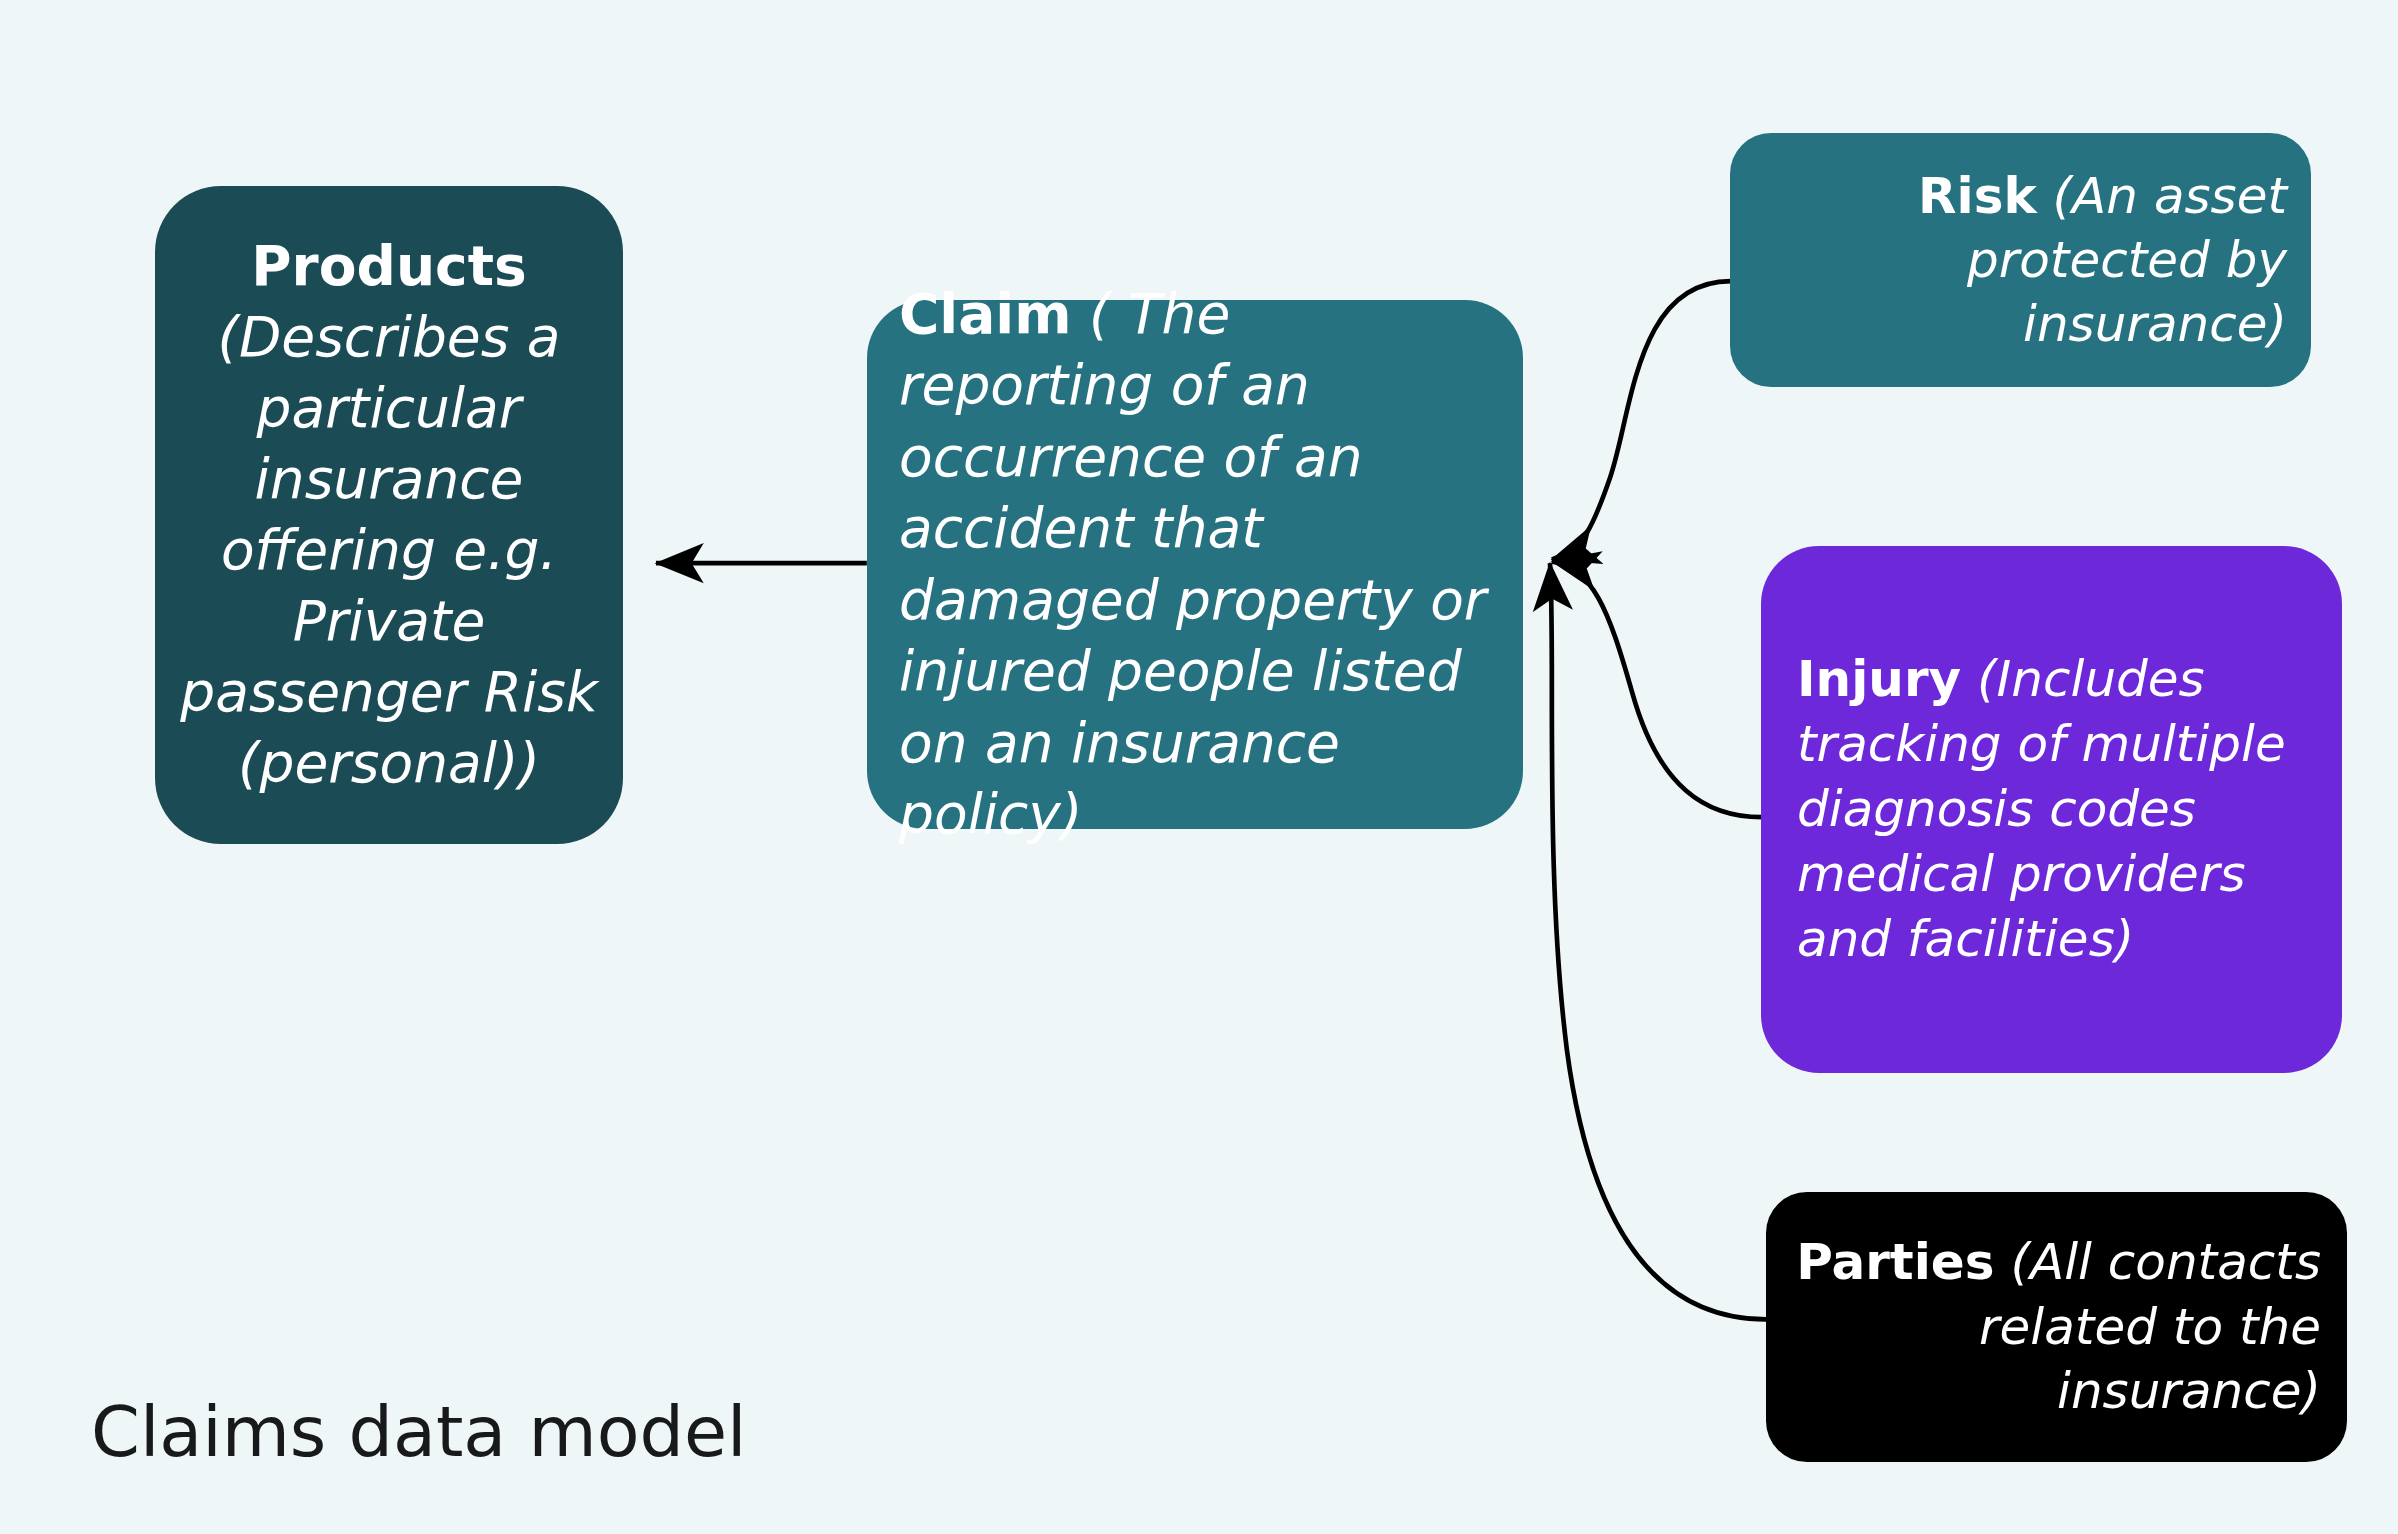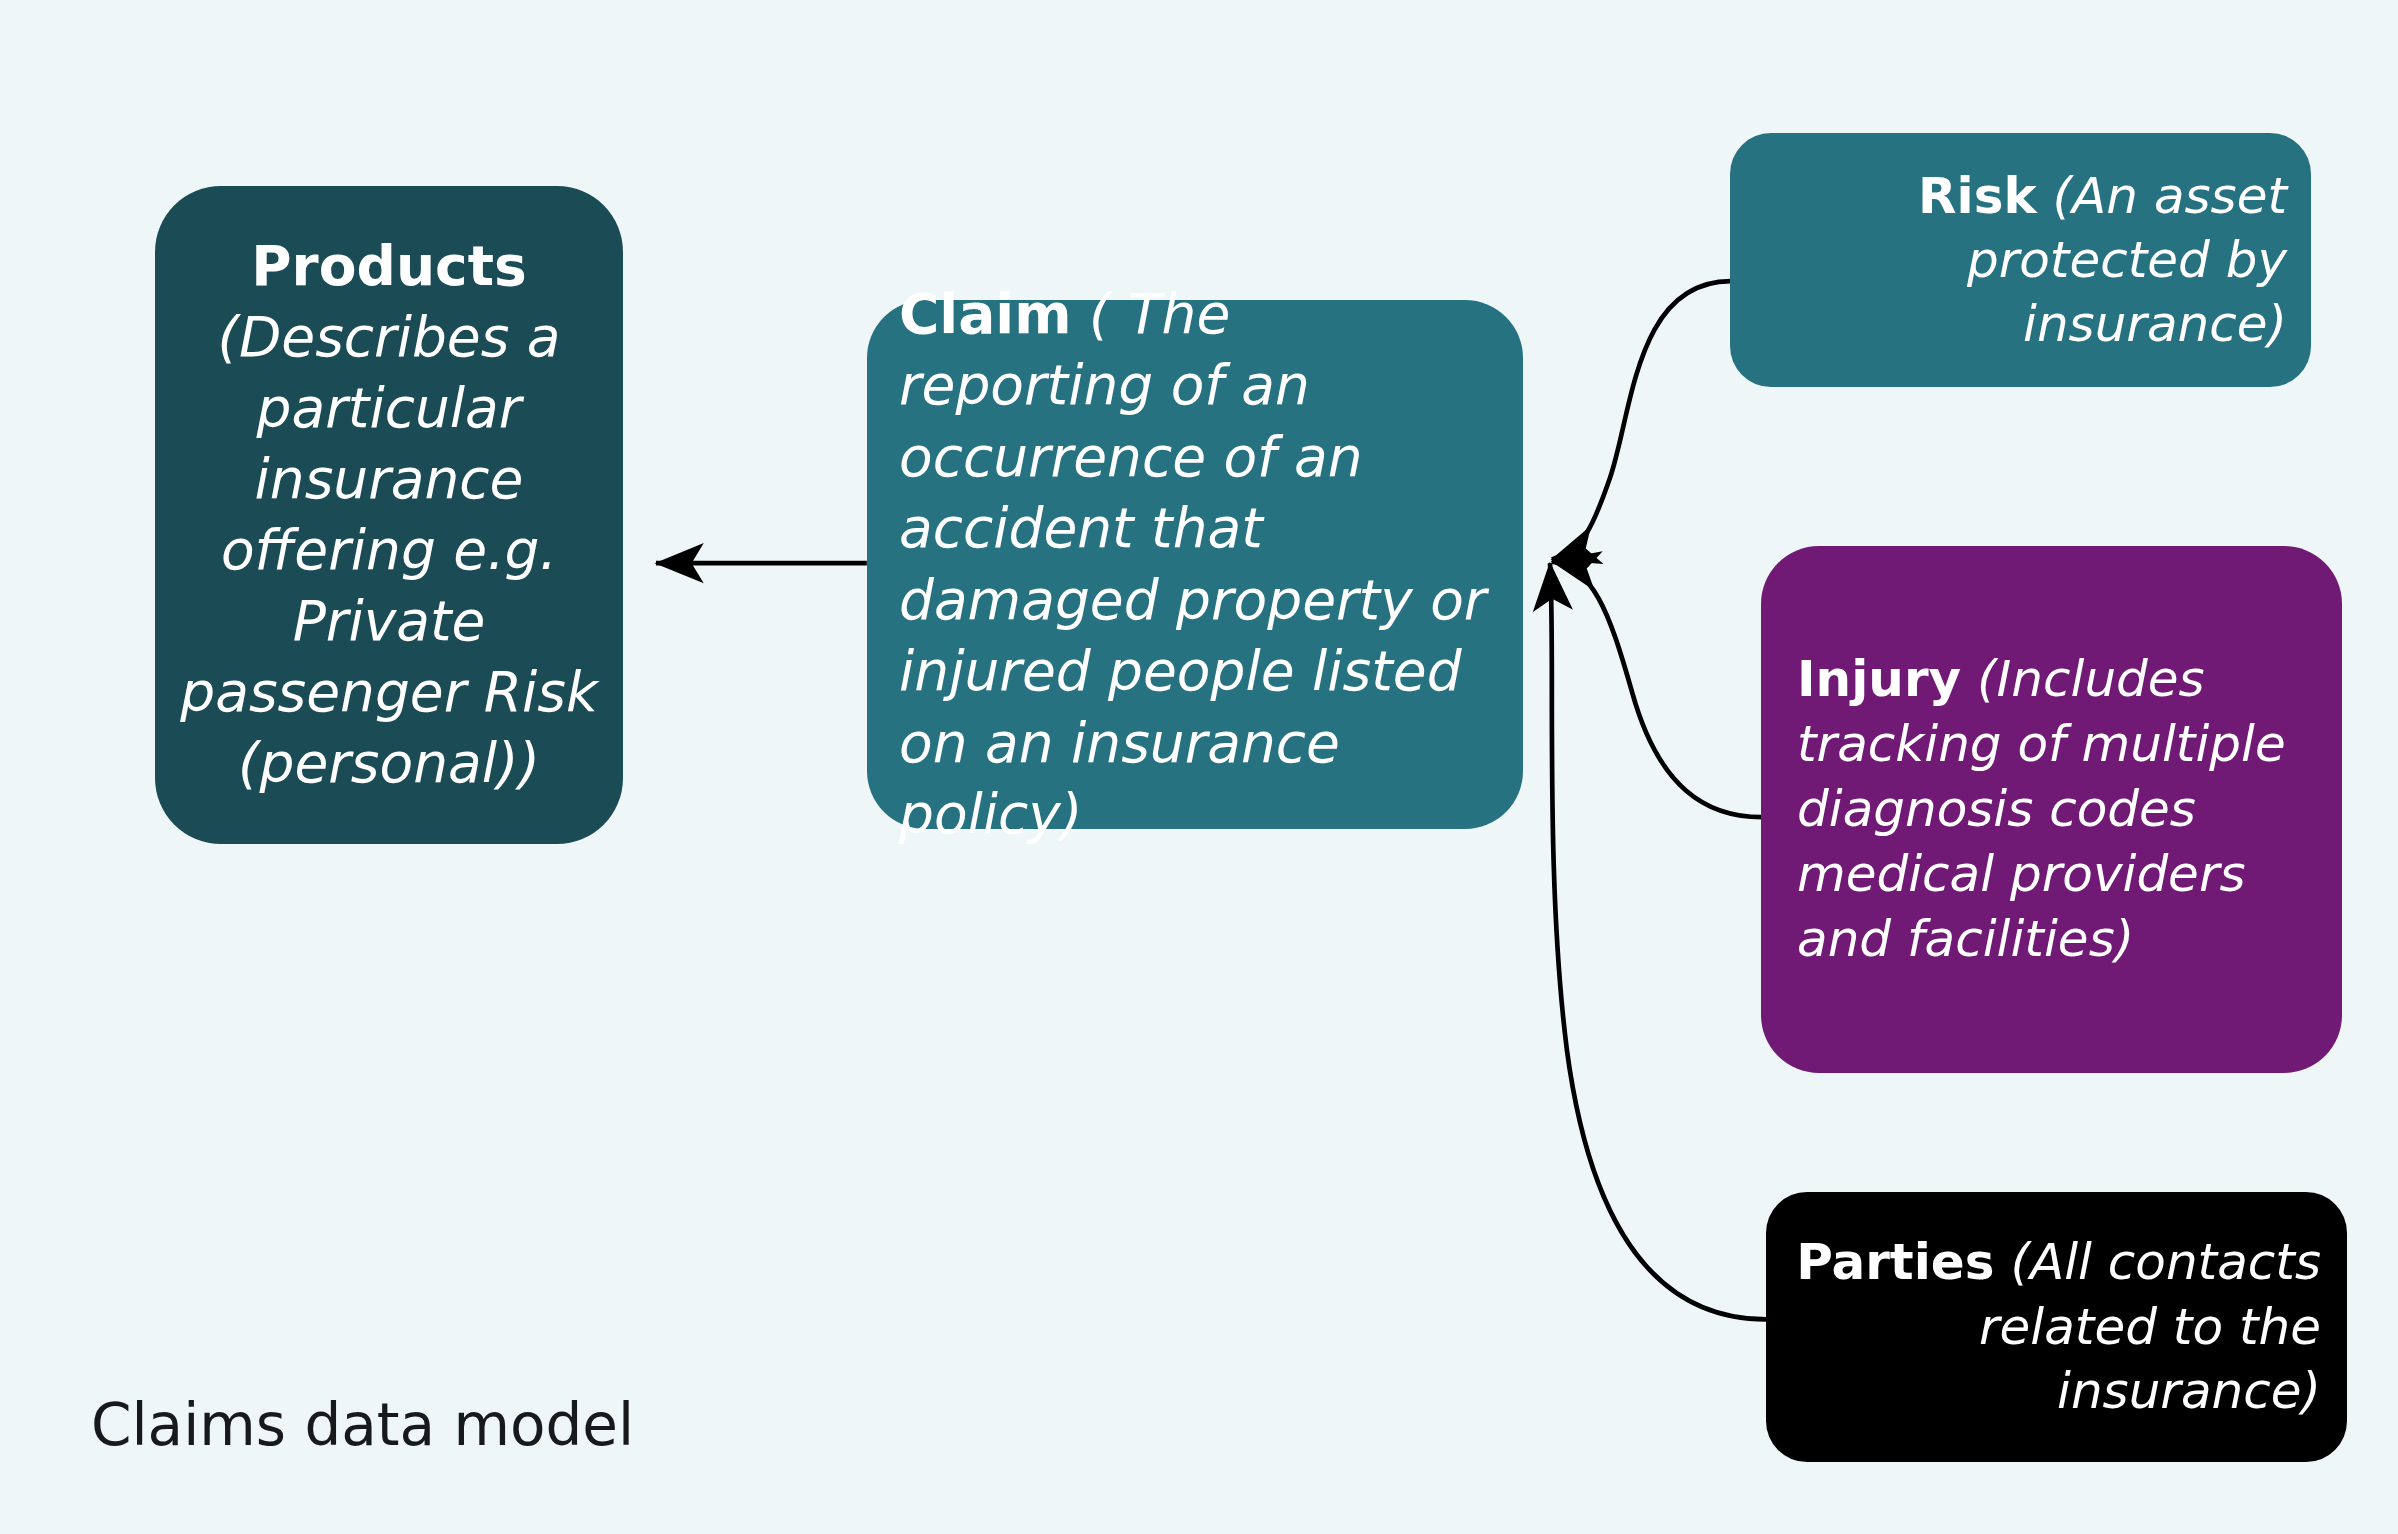--- a/index.html
+++ b/index.html
@@ -86,21 +86,21 @@
     font-size: 50px;
   }
   #node-risk .inner { text-align: right; line-height: 1.28; }
 
   
   #node-injury {
     left: 1761px;
     top: 546px;
     width: 581px;
     height: 527px;
-    background: #701a75;
+    background: #6d28d9;
     border-radius: 58px;
     padding: 0 36px;
     font-size: 50px;
   }
   #node-injury .inner { text-align: left; line-height: 1.30; }
 
   
   #node-parties {
     left: 1766px;
     top: 1192px;
@@ -111,21 +111,21 @@
     padding: 0 26px;
     font-size: 50px;
   }
   #node-parties .inner { text-align: right; line-height: 1.29; }
 
   
   #caption {
     position: absolute;
     left: 91px;
     top: 1391px;
-    font-size: 58px;
+    font-size: 70px;
     color: #17191a;
     font-family: "DejaVu Sans", sans-serif;
     white-space: nowrap;
     z-index: 2;
   }
 </style>
 </head>
 <body>
 
 <div id="canvas">

